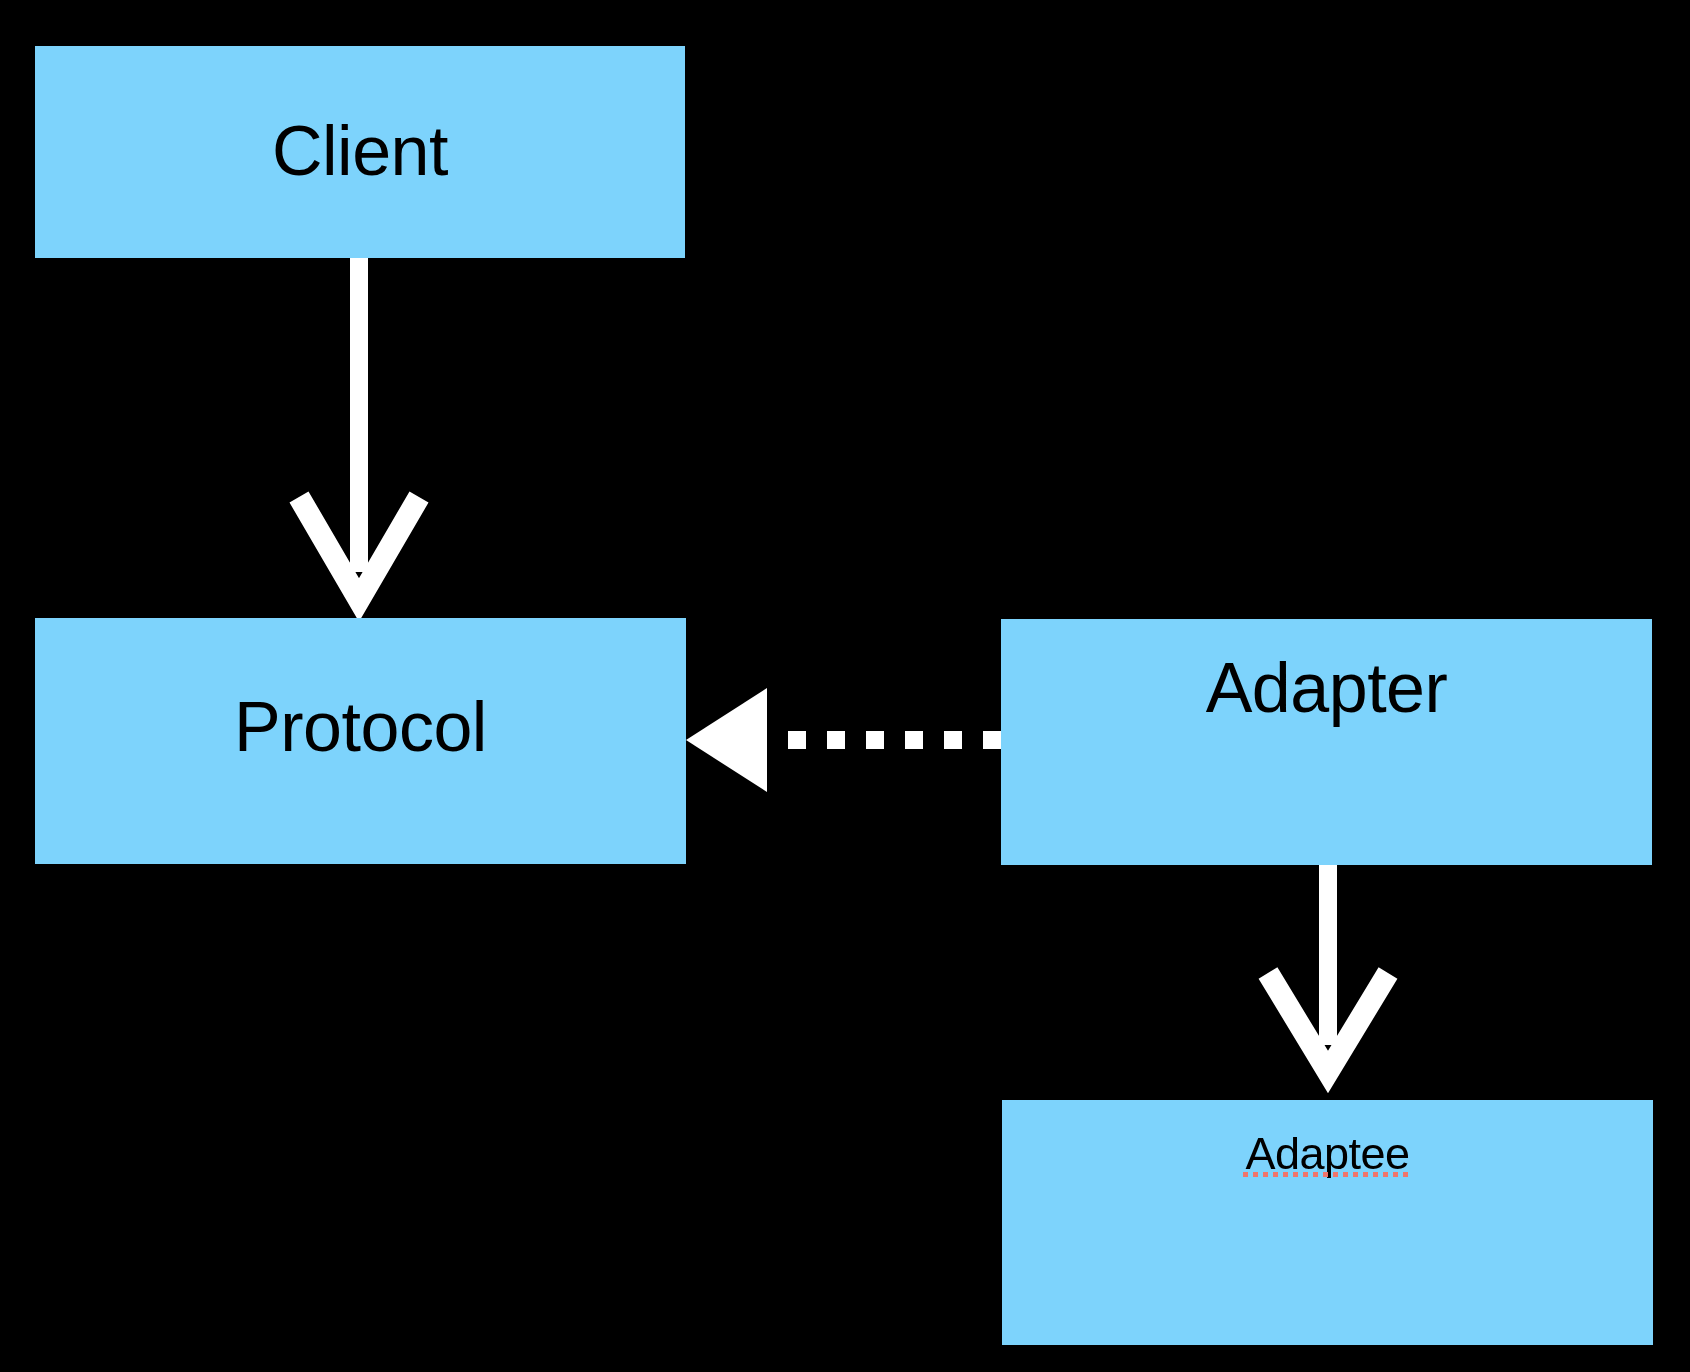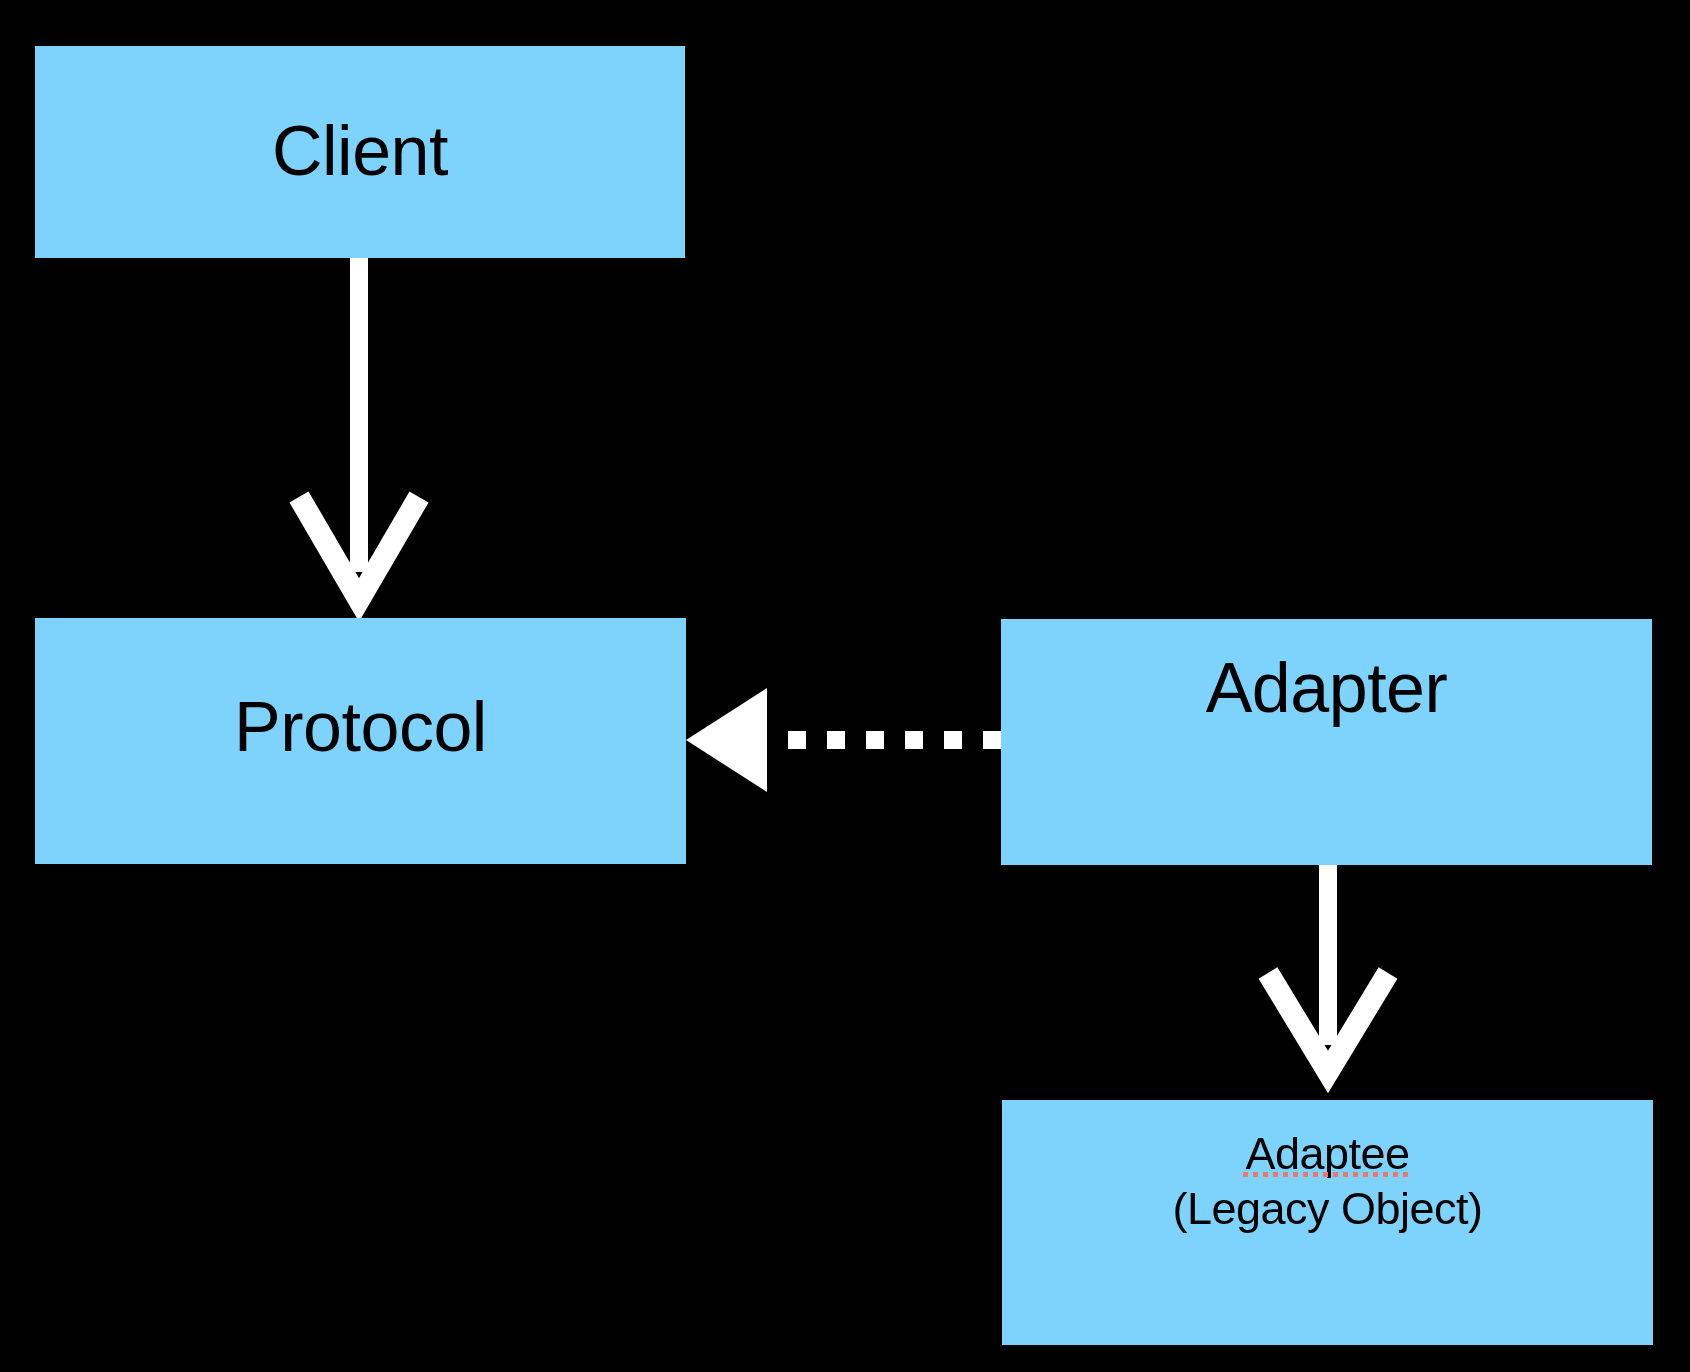--- a/index.html
+++ b/index.html
@@ -126,16 +126,15 @@
   <div class="node" id="node-protocol">
     <span class="label">Protocol</span>
   </div>
 
   <div class="node" id="node-adapter">
     <span class="label">Adapter</span>
   </div>
 
   <div class="node" id="node-adaptee">
     <span class="label label-primary">Adaptee</span>
-    <span class="label label-secondary">(Legacy Object)</span>
   </div>
 
 </div>
 
 </body></html>

